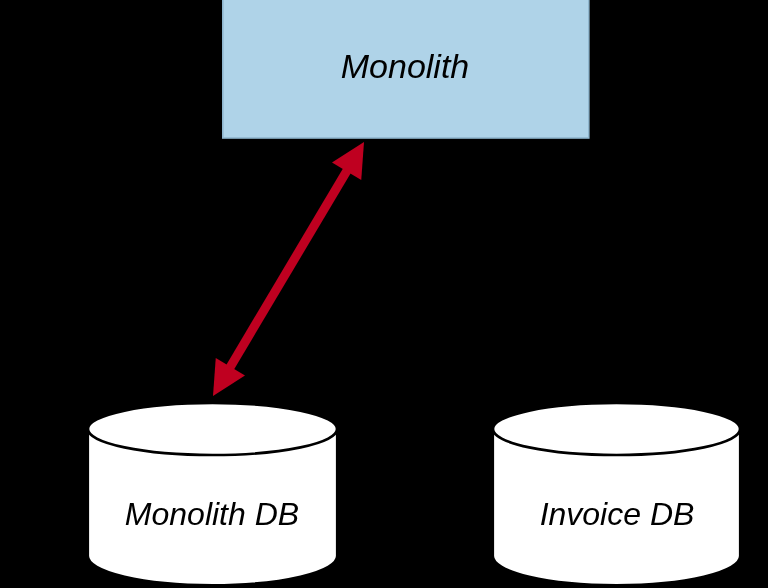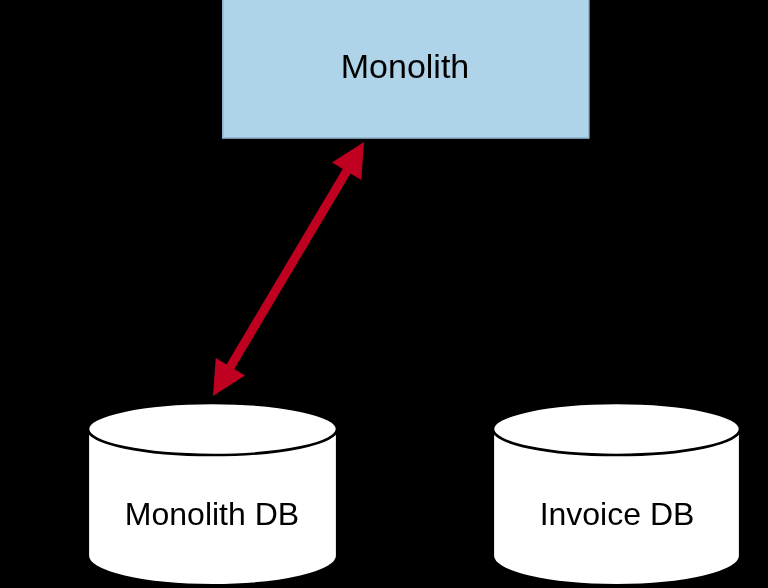--- a/index.html
+++ b/index.html
@@ -56,21 +56,21 @@
     stroke-width: 1.6;
   }
   .arrow-line {
     stroke-width: 9;
     stroke-linecap: butt;
   }
 </style>
 </head>
 <body>
 
-<div id="diagram-canvas" style="width: 768px; height: 588px; background: rgb(0, 0, 0);">
+<div id="diagram-canvas" style="width: 768px; height: 588px; background: rgb(0, 0, 0); font-style: italic;">
 
   <svg id="diagram-svg" viewBox="0 0 768 588" xmlns="http://www.w3.org/2000/svg">
 
     <defs>
 
       <clipPath id="clip-cyl-left">
         <rect x="80" y="403" width="268" height="200"></rect>
       </clipPath>
       <clipPath id="clip-cyl-right">
         <rect x="485" y="403" width="268" height="200"></rect>

